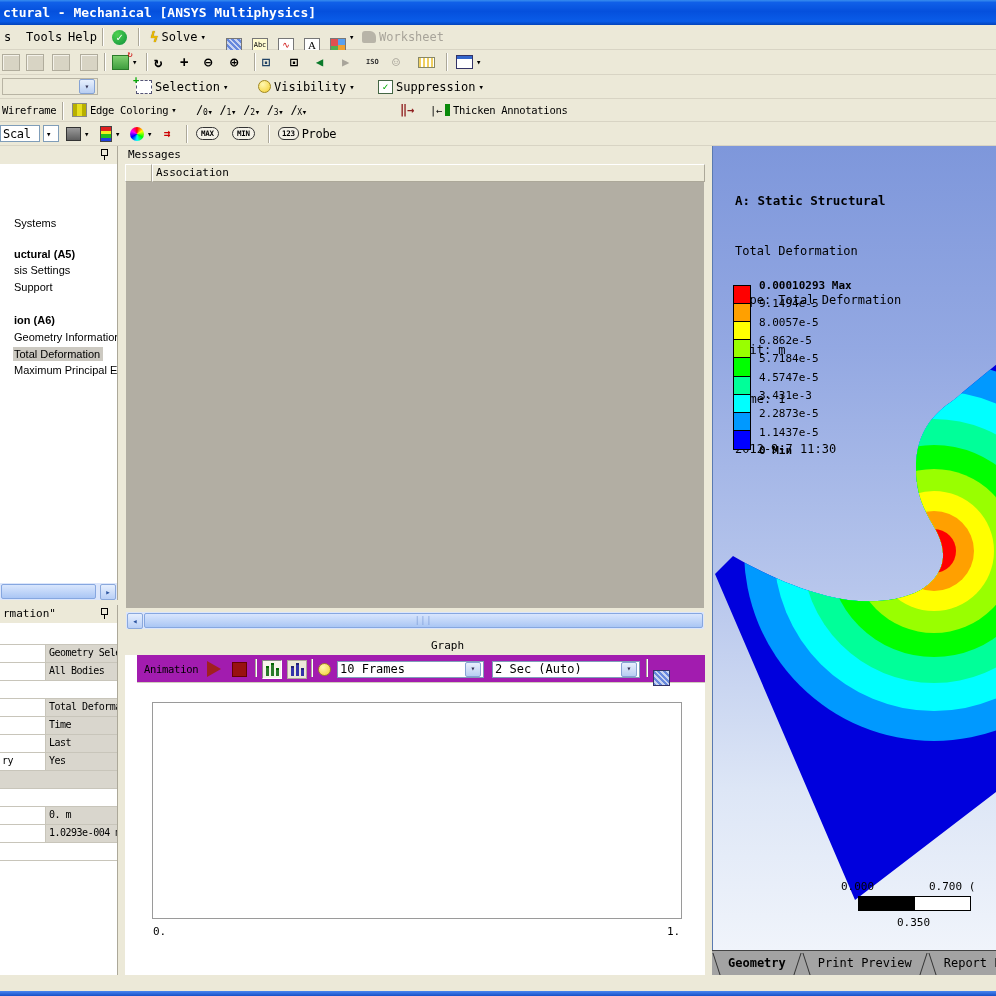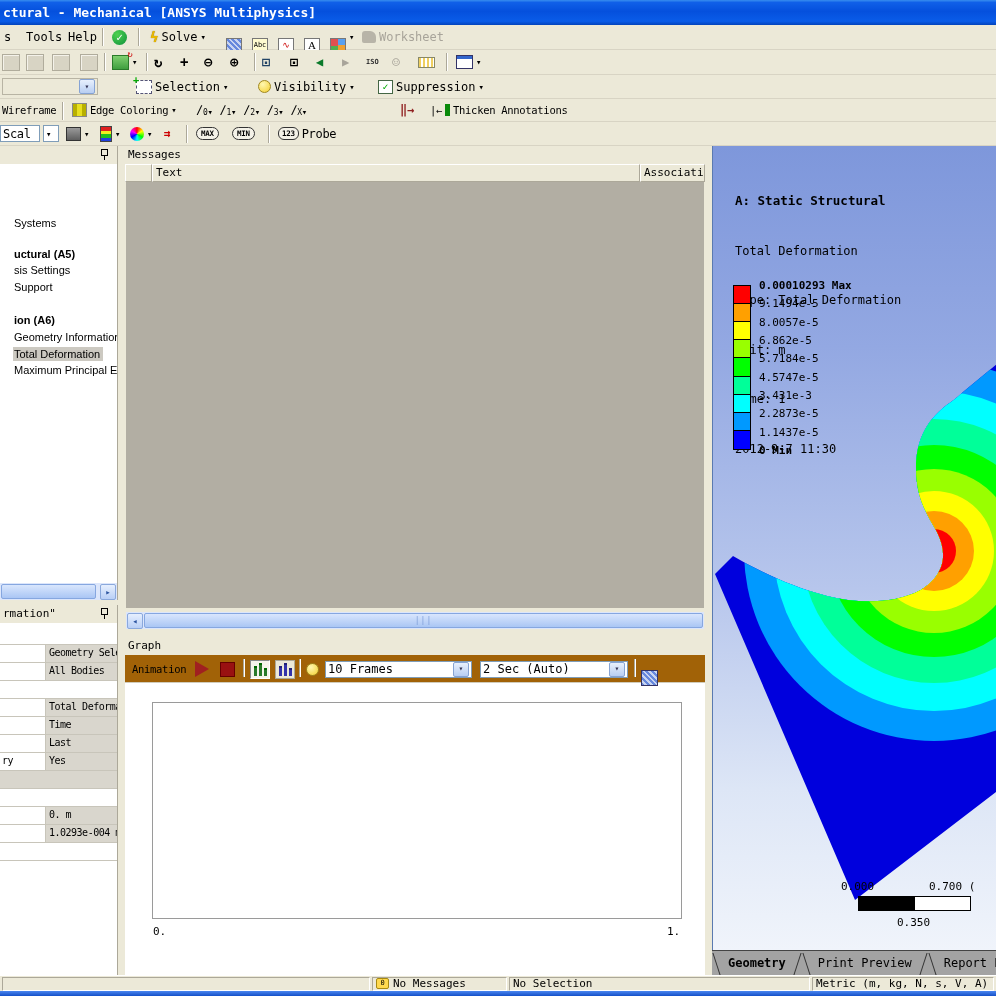--- a/index.html
+++ b/index.html
@@ -83,22 +83,22 @@
   .drow.full{background:#fff;}
   .drow.full-gray{background:#d9d6cd;}
   .splitcol{top:146px;width:7px;height:829px;background:#ece9d8;}
   
   .messages{left:125px;top:146px;width:580px;height:486px;background:#ece9d8;}
   .mcols{position:absolute;left:0;top:18px;width:100%;height:18px;display:flex;}
   .mcol{background:#ece9d8;border:1px solid;border-color:#fff #aca899 #aca899 #fff;box-sizing:border-box;
     padding:1px 3px;white-space:nowrap;overflow:hidden;}
   .mbody{position:absolute;left:1px;top:36px;width:578px;height:426px;background:#b2aea3;}
   
-  .graph{left:125px;top:637px;width:642px;height:338px;background:#fff;}
-  .gtoolbar{position:absolute;left:0;top:18px;width:100%;height:28px;background:#a16207;border-bottom:1px solid #d0ccbc;box-sizing:border-box;}
+  .graph{left:125px;top:637px;width:642px;height:338px;background:#fff;text-align:center;}
+  .gtoolbar{position:absolute;left:12px;top:18px;width:100%;height:28px;background:#a21caf;border-bottom:1px solid #d0ccbc;box-sizing:border-box;}
   .play-tri{width:0;height:0;border-left:14px solid #a02020;border-top:8px solid transparent;border-bottom:8px solid transparent;}
   .stop-sq{width:13px;height:13px;background:#991111;border:1px solid #660000;}
   .histo{width:20px;height:19px;border:1px solid #9a96889;display:flex;align-items:flex-end;justify-content:center;gap:2px;
     border:1px solid #aca899;background:#ece9d8;padding:2px;box-sizing:border-box;}
   .histo.pressed{background:#f6f4ec;border-color:#888 #fff #fff #888;}
   .histo i{width:3px;background:#2a7a2a;border-top:2px solid #060;}
   .plot{position:absolute;left:27px;top:65px;width:528px;height:215px;background:#fff;border:1px solid #9a9a9a;}
   .plot-label{position:absolute;font-size:11px;}
   
   .viewport{left:712px;top:146px;width:284px;height:804px;overflow:hidden;
@@ -381,21 +381,20 @@
         <div class="drow full"></div>
       </div>
   </div>
 
   <div class="abs splitcol" style="left:118px"></div>
 
   <div class="abs messages">
     <div class="panel-hdr"><span>Messages</span></div>
     <div class="mcols">
       <span class="mcol" style="width:27px"></span>
-      <span class="mcol" style="width:488px">Text</span>
       <span class="mcol" style="flex:1">Association</span>
     </div>
     <div class="mbody"></div>
     <div class="xp-h" style="left:1px;top:466px;width:578px">
       <span class="xp-btn" style="margin-left:1px">◂</span>
       <span class="xp-thumb" style="flex:1;margin:0 1px">|||</span>
     </div>
   </div>
 
   <div class="abs graph">
@@ -516,21 +515,15 @@
     <div class="rbar"></div>
     <span class="ruler0" style="left:184px;top:770px">0.350</span>
   </div>
 
   <div class="abs tabs">
     <span class="tab active">Geometry</span>
     <span class="tab">Print Preview</span>
     <span class="tab">Report Pr</span>
   </div>
 
-  <div class="abs statusbar">
-    <span class="scell" style="left:2px;width:368px"></span>
-    <span class="scell" style="left:372px;width:135px"><span class="bubble">0</span><span>No Messages</span></span>
-    <span class="scell" style="left:509px;width:301px"><span>No Selection</span></span>
-    <span class="scell" style="left:812px;width:182px"><span>Metric (m, kg, N, s, V, A)</span></span>
-  </div>
   <div class="abs bottomstrip"></div>
 
 </div>
 
 </body></html>

